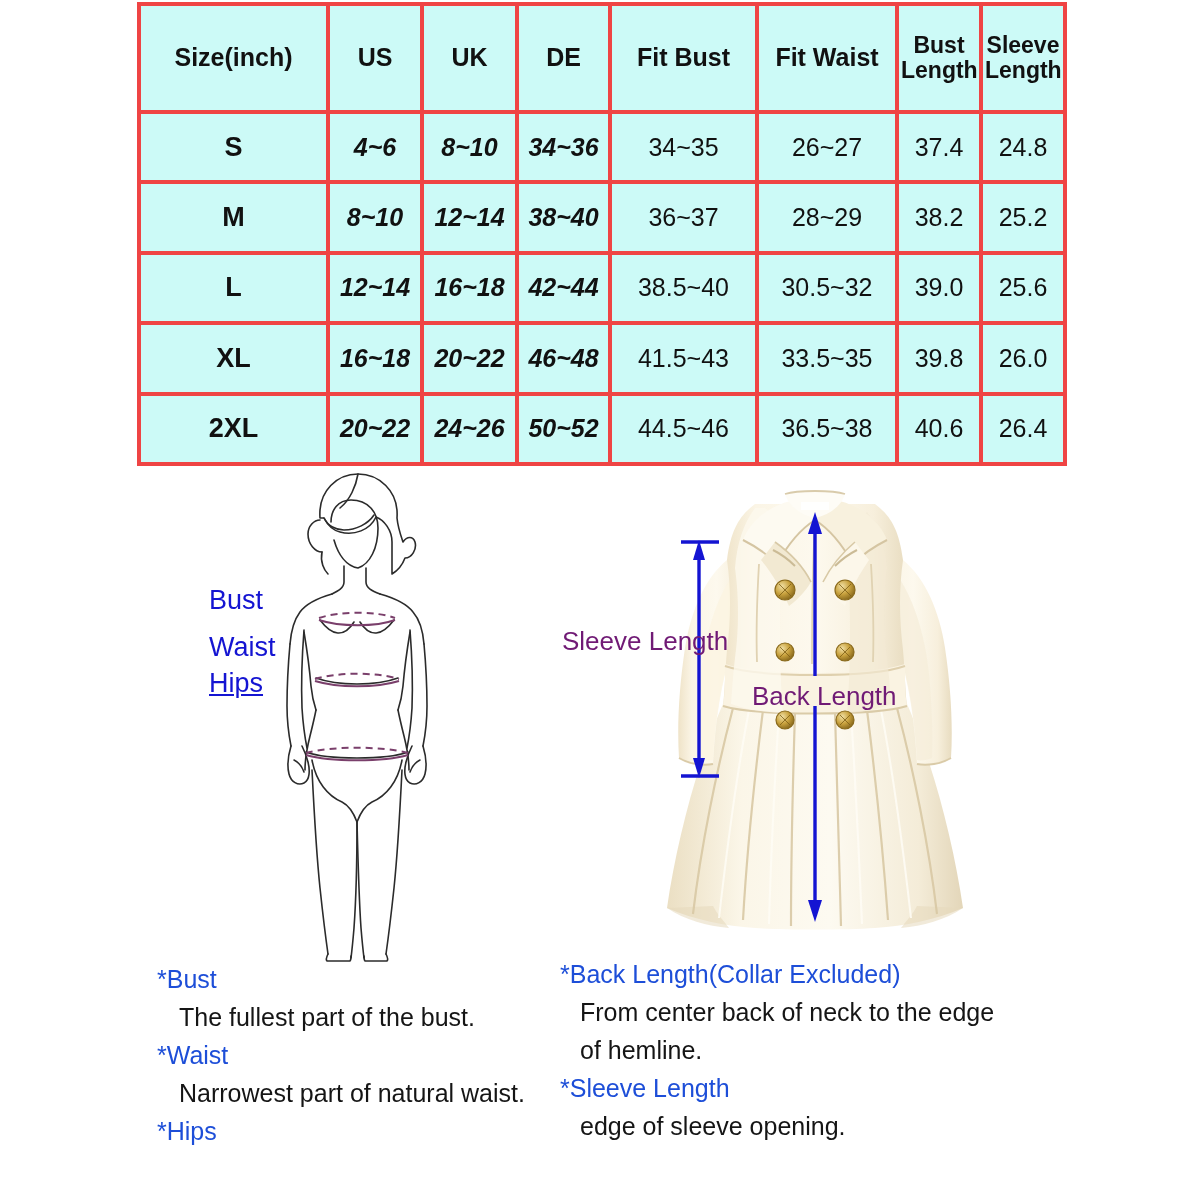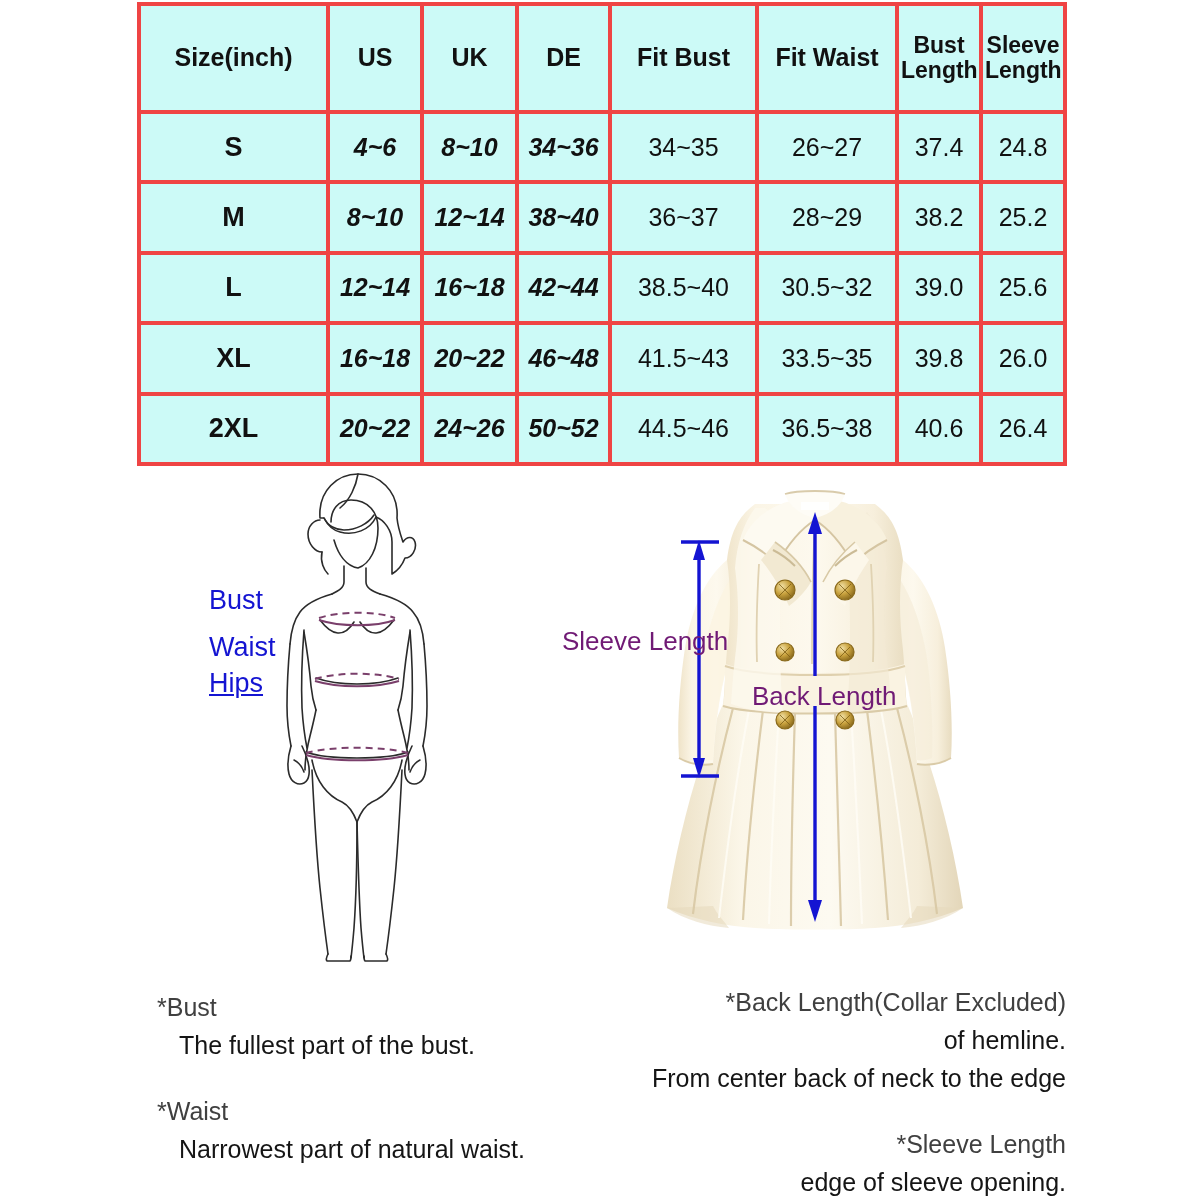--- a/index.html
+++ b/index.html
@@ -97,28 +97,27 @@
     color: #701a75;
     font-size: 26px;
     white-space: nowrap;
   }
   #label-sleeve-length { left: 562px; top: 626px; }
   #label-back-length   { left: 752px; top: 681px; text-align: center; }
 
   
   .legend { position: absolute; }
   #legend-left  { left: 157px; top: 960px; width: 400px; }
-  #legend-right { left: 596px; top: 955px; width: 470px; text-align: right; }
+  #legend-right { left: 560px; top: 955px; width: 470px; }
 
   .legend .term {
-    color: #404040;
+    color: #1d4ed8;
     font-size: 25px;
     line-height: 1.52;
     white-space: nowrap;
-    margin-top: 28px;
   }
   .legend .desc {
     color: #151515;
     font-size: 25px;
     line-height: 1.52;
     padding-left: 22px;
   }
   #legend-right .term { font-size: 25px; }
   #legend-right .desc { font-size: 25px; padding-left: 20px; }
 </style>
@@ -438,19 +437,19 @@
   <div class="legend" id="legend-left">
     <div class="term">*Bust</div>
     <div class="desc">The fullest part of the bust.</div>
     <div class="term">*Waist</div>
     <div class="desc">Narrowest part of natural waist.</div>
     <div class="term">*Hips</div>
   </div>
 
   <div class="legend" id="legend-right">
     <div class="term">*Back Length(Collar Excluded)</div>
+    <div class="desc">From center back of neck to the edge</div>
     <div class="desc">of hemline.</div>
-    <div class="desc">From center back of neck to the edge</div>
     <div class="term">*Sleeve Length</div>
     <div class="desc">edge of sleeve opening.</div>
   </div>
 
 </div>
 
 </body></html>

